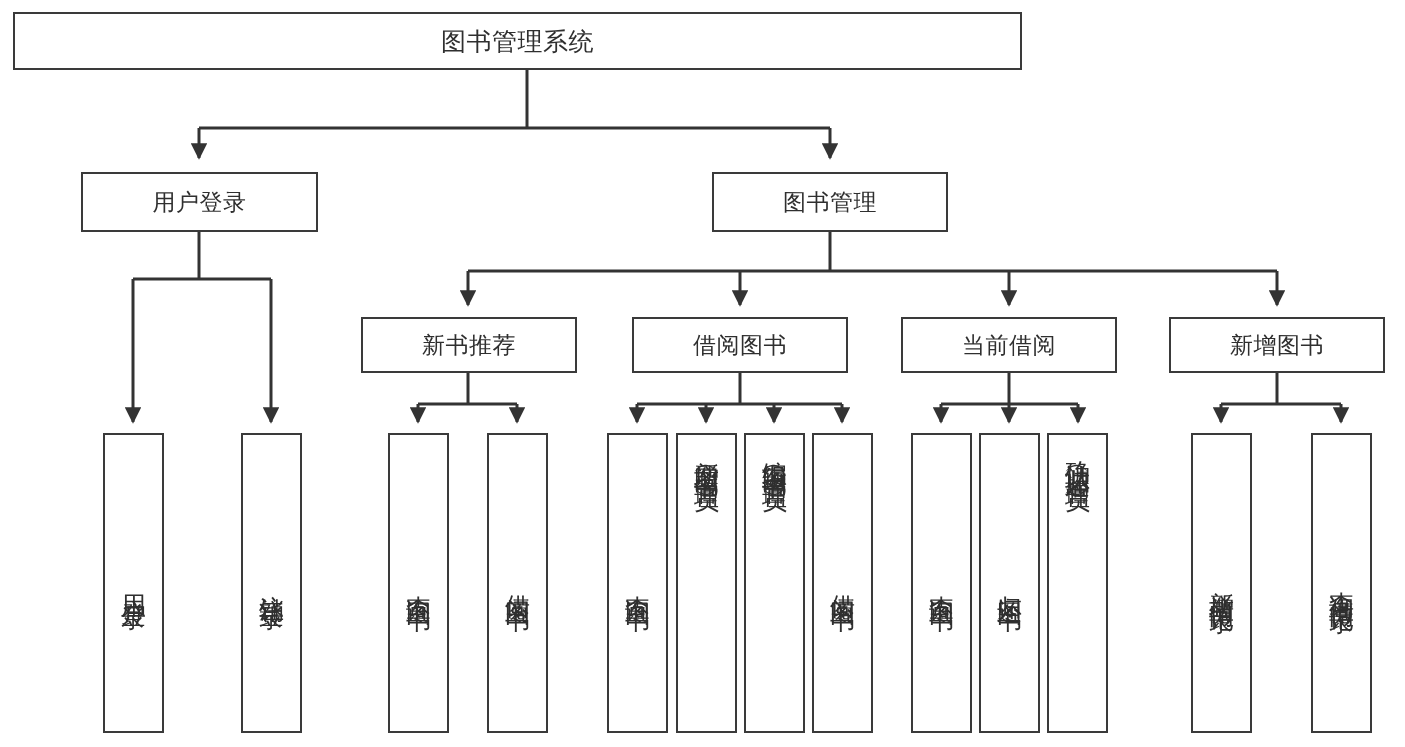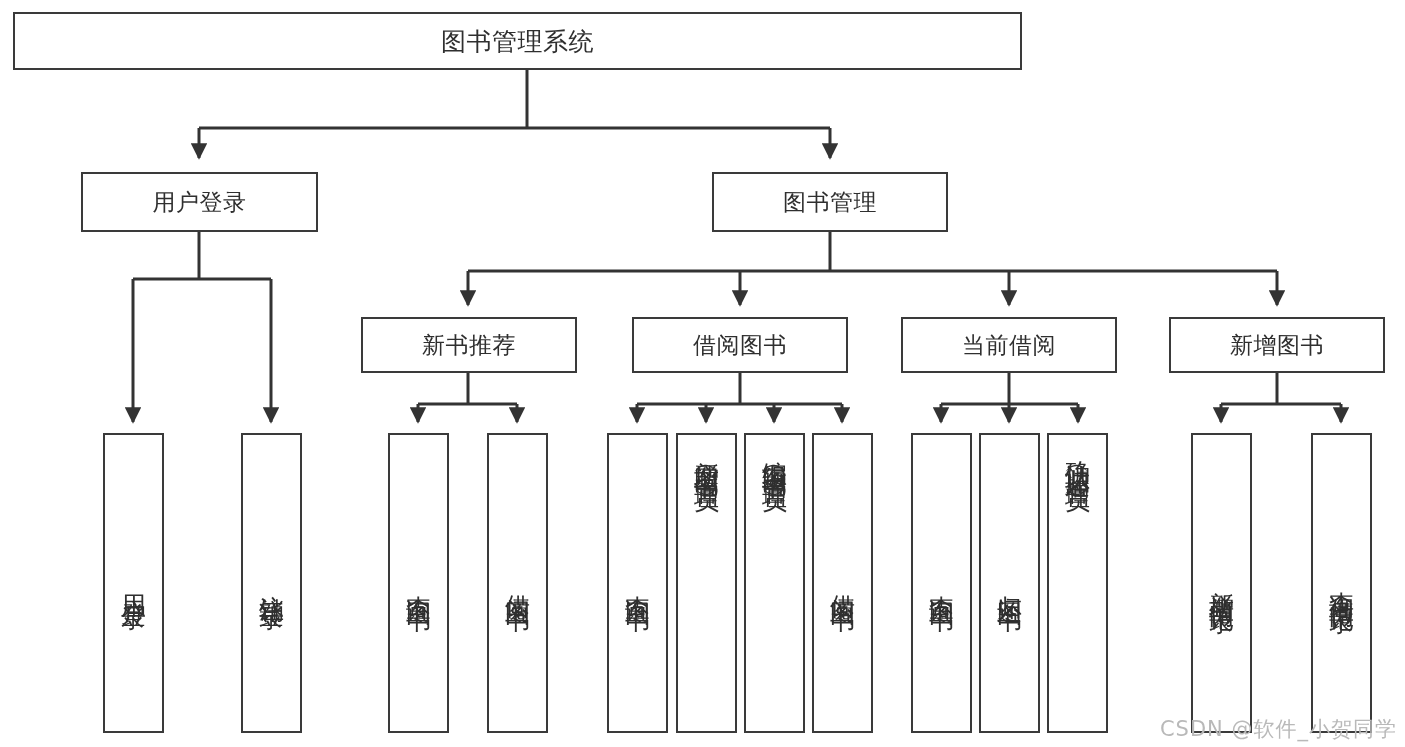--- a/index.html
+++ b/index.html
@@ -197,15 +197,14 @@
   </div>
 
   <div class="node v mid" style="left:1191px; top:433px; width:61px; height:300px;">
     <span class="label">新增借阅记录</span>
   </div>
 
   <div class="node v mid" style="left:1311px; top:433px; width:61px; height:300px;">
     <span class="label">查询借阅记录</span>
   </div>
 
-  <div class="watermark">CSDN @软件_小贺同学</div>
 
 </div>
 
 </body></html>

